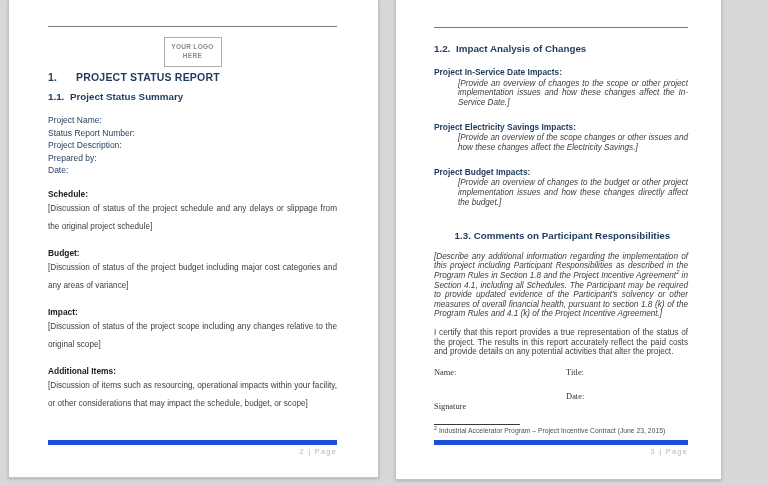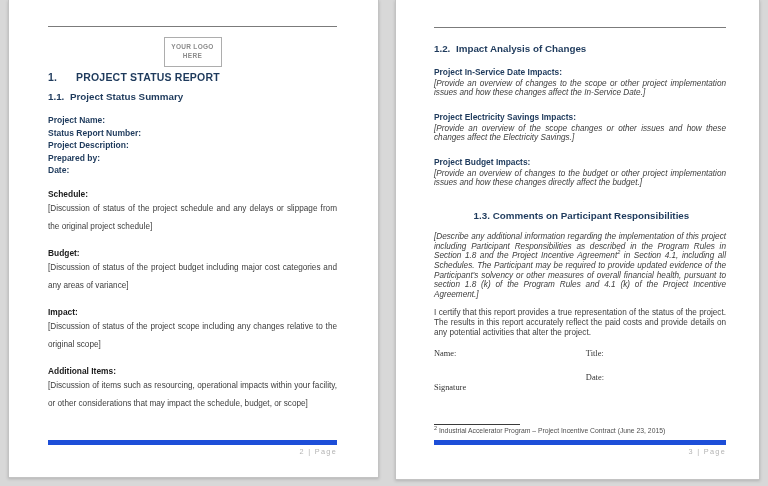--- a/index.html
+++ b/index.html
@@ -11,54 +11,54 @@
   }
   .canvas { position:relative; width:768px; height:486px; background:#d8d8d8; }
 
   .page {
     position:absolute; top:0; background:#ffffff;
     border:1px solid #c3c3c3; border-top:none;
     box-shadow:0 1px 3px rgba(0,0,0,0.18);
     color:#333333;
   }
   .page-left  { left:8px;   width:371px; height:478px; padding:0 41px 0 39px; }
-  .page-right { left:395px; width:365px; height:480px; padding:0 33px 0 38px; }
+  .page-right { left:395px; width:327px; height:480px; padding:0 33px 0 38px; }
 
   .header-rule { height:27px; border-bottom:1.5px solid #7b7b7b; }
   .page-right .header-rule { height:28px; }
 
   .logo-box {
     width:58px; height:30px; margin:10px auto 0 auto;
     border:1px solid #adadad;
     display:flex; flex-direction:column; align-items:center; justify-content:center;
     font-size:6.5px; font-weight:bold; color:#8c8c8c; letter-spacing:0.3px;
     line-height:1.35; text-align:center;
   }
 
   .h1 { margin-top:4px; font-size:10.5px; font-weight:bold; color:#1e3a5c; letter-spacing:0.2px; }
   .h1 .num { display:inline-block; width:28px; }
   .h2 { margin-top:8px; font-size:9.8px; font-weight:bold; color:#1e3a5c; }
   .h2 .num { display:inline-block; width:22px; }
 
   .fields { margin-top:12px; }
-  .field-label { font-size:8.5px; font-weight:bold; color:#1e3a5c; line-height:12.6px; }
+  .field-label { font-size:8.5px; font-weight:normal; color:#1e3a5c; line-height:12.6px; }
 
   .doc-section { margin-top:12px; }
   .doc-section:first-of-type { margin-top:17px; }
   .section-label { font-size:8.4px; font-weight:bold; color:#1b1b1b; }
   .section-body {
     margin-top:1px; font-size:8.2px; color:#3d3d3d;
     line-height:18px; text-align:justify;
   }
 
   .impact-block { margin-top:13px; margin-bottom:14px; min-height:30px; }
   .impact-label { font-size:8.4px; font-weight:bold; color:#1e3a5c; }
   .impact-body {
     margin-top:1.5px; font-size:8.2px; font-style:italic; color:#3d3d3d;
-    line-height:9.8px; text-align:justify;
+    line-height:9.8px; text-align:justify;margin-left:24px;
   }
 
   .h2-13 { margin-top:22px;text-align:center; }
   .resp-para {
     margin-top:11px; font-size:8.2px; font-style:italic; color:#3d3d3d;
     line-height:9.6px; text-align:justify;
   }
   sup { font-size:5.5px; vertical-align:super; line-height:0; }
 
   .certify-para {

